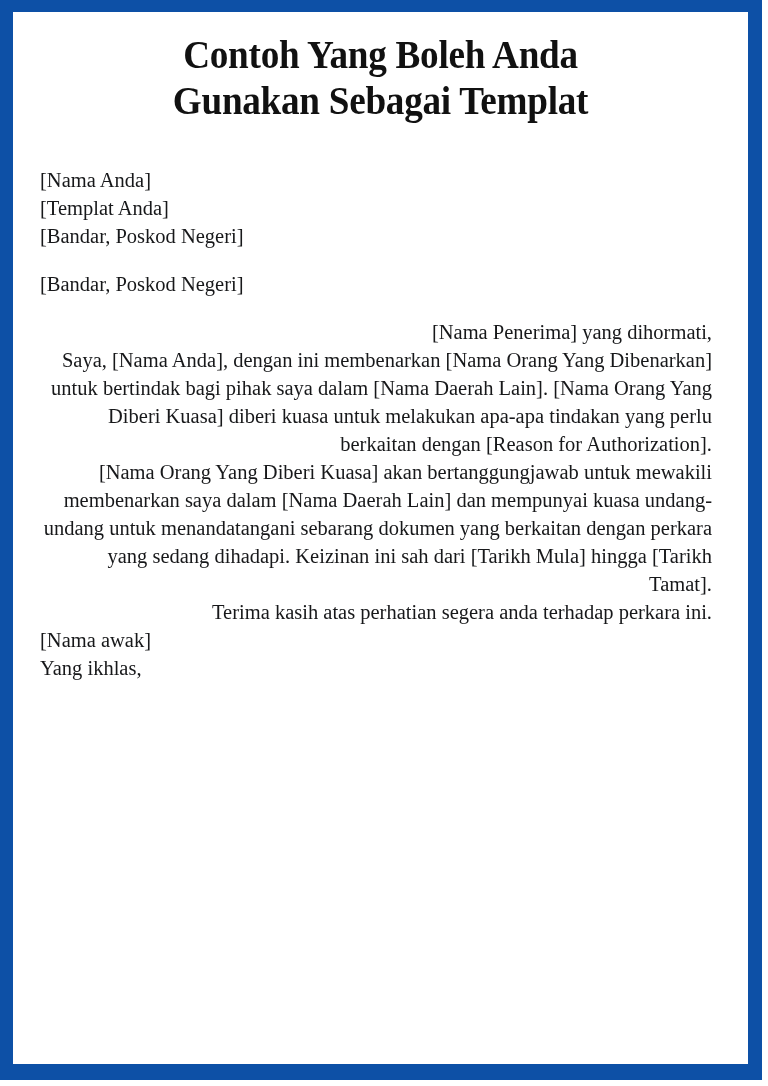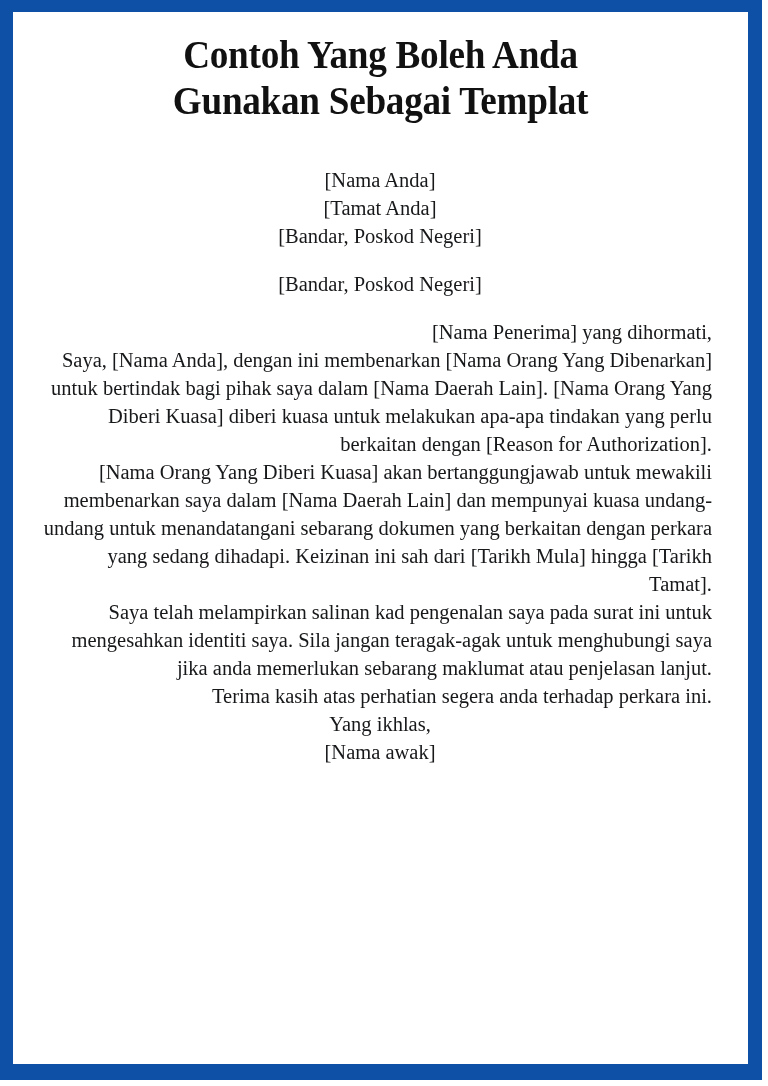--- a/index.html
+++ b/index.html
@@ -82,21 +82,20 @@
   }
   .letter-body {
     padding: 0 28px 0 27px;
     margin-top: 42px;
     color: #17181a;
     font-size: 20.5px;
     line-height: 28px;
   }
   .block {
     margin: 0 0 20px 0;
-    text-align: center;
   }
   .block:last-child {
     margin-bottom: 0;
   }
   .addr-line {
     display: block;
     white-space: nowrap;
   }
   .para {
     margin: 0;
@@ -121,37 +120,36 @@
 
     <h1 class="doc-title">
       <span class="title-line">Contoh Yang Boleh Anda</span>
       <span class="title-line">Gunakan Sebagai Templat</span>
     </h1>
 
     <div class="letter-body">
 
       <div class="block">
         <span class="addr-line">[Nama Anda]</span>
-        <span class="addr-line">[Tamat Anda]</span>
+        <span class="addr-line">[Templat Anda]</span>
         <span class="addr-line">[Bandar, Poskod Negeri]</span>
       </div>
 
       <div class="block">
         <span class="addr-line">[Bandar, Poskod Negeri]</span>
       </div>
 
       <p class="block para">[Nama Penerima] yang dihormati,</p>
 
       <p class="block para">Saya, [Nama Anda], dengan ini membenarkan [Nama Orang Yang Dibenarkan] untuk bertindak bagi pihak saya dalam [Nama Daerah Lain]. [Nama Orang Yang Diberi Kuasa] diberi kuasa untuk melakukan apa-apa tindakan yang perlu berkaitan dengan [Reason for Authorization].</p>
 
       <p class="block para">[Nama Orang Yang Diberi Kuasa] akan bertanggungjawab untuk mewakili membenarkan saya dalam [Nama Daerah Lain] dan mempunyai kuasa undang-undang untuk menandatangani sebarang dokumen yang berkaitan dengan perkara yang sedang dihadapi. Keizinan ini sah dari [Tarikh Mula] hingga [Tarikh Tamat].</p>
 
-      <p class="block para">Saya telah melampirkan salinan kad pengenalan saya pada surat ini untuk mengesahkan identiti saya. Sila jangan teragak-agak untuk menghubungi saya jika anda memerlukan sebarang maklumat atau penjelasan lanjut.</p>
 
       <p class="block para">Terima kasih atas perhatian segera anda terhadap perkara ini.</p>
 
+      <p class="block sig-line">[Nama awak]</p>
+
       <p class="block sig-line">Yang ikhlas,</p>
-
-      <p class="block sig-line">[Nama awak]</p>
 
     </div>
   </div>
 </div>
 
 </body></html>

